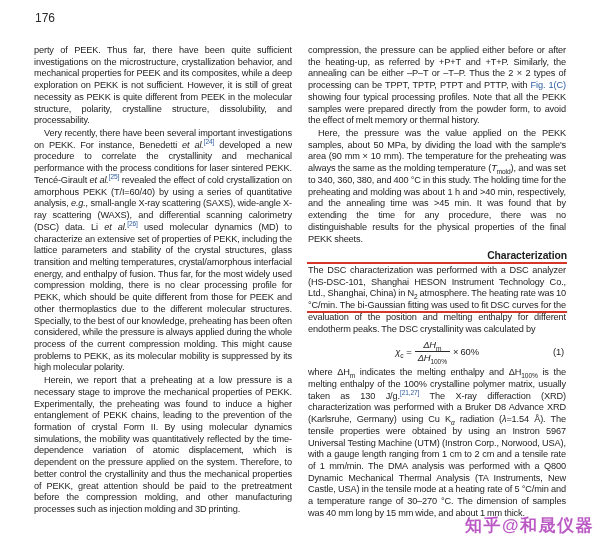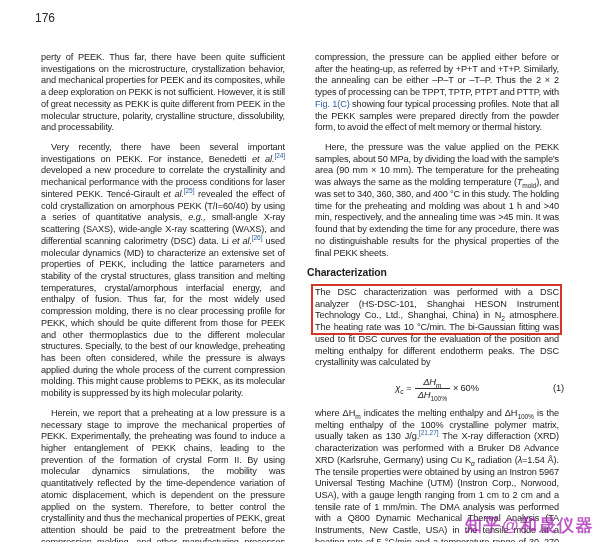--- a/index.html
+++ b/index.html
@@ -10,29 +10,29 @@
   }
   .page-header{position:absolute;top:11px;left:33px;right:33px;height:14px;font-size:12px;color:#2a2a2a;}
   .page-num{position:absolute;left:2px;top:0;font-style:normal;}
   .running-title{text-align:center;font-style:italic;color:#2f2f2f;}
   .columns{position:absolute;top:44px;left:33px;right:33px;display:flex;gap:14px;}
   .column{
     width:260px;height:498px;overflow:hidden;
     text-align:justify;font-size:9.2px;line-height:11.72px;
     letter-spacing:-0.12px;word-spacing:-0.3px;
   }
-  p.para{margin:8px;padding:0;}
+  p.para{margin:1px;padding:0;}
   p.para.indent{text-indent:10px;}
   sup{font-size:6.6px;line-height:0;}
   sub{font-size:6.6px;line-height:0;}
   .seg-it{font-style:italic;text-align:right;}
   .seg-supb{color:#2d5d9f;}
   .seg-blue{color:#2d5d9f;}
   .seg-subit{font-style:italic;}
-  .sec-heading{font-weight:bold;font-size:10.4px;margin:5px 0 3px 0;text-align:left;letter-spacing:-0.1px;}
+  .sec-heading{font-weight:bold;font-size:10.4px;margin:5px 0 3px 0;text-align:right;letter-spacing:-0.1px;}
   .boxed{position:relative;}
   .box-overlay{
     position:absolute;left:-4px;right:-3px;top:-3px;height:47px;
     border:2px solid #d6362a;pointer-events:none;
   }
   .formula{
     position:relative;display:flex;justify-content:center;align-items:center;
     margin:5px 0 4px 0;gap:3px;font-size:9.4px;line-height:10px;
   }
   .frac{display:inline-flex;flex-direction:column;text-align:center;vertical-align:middle;}

